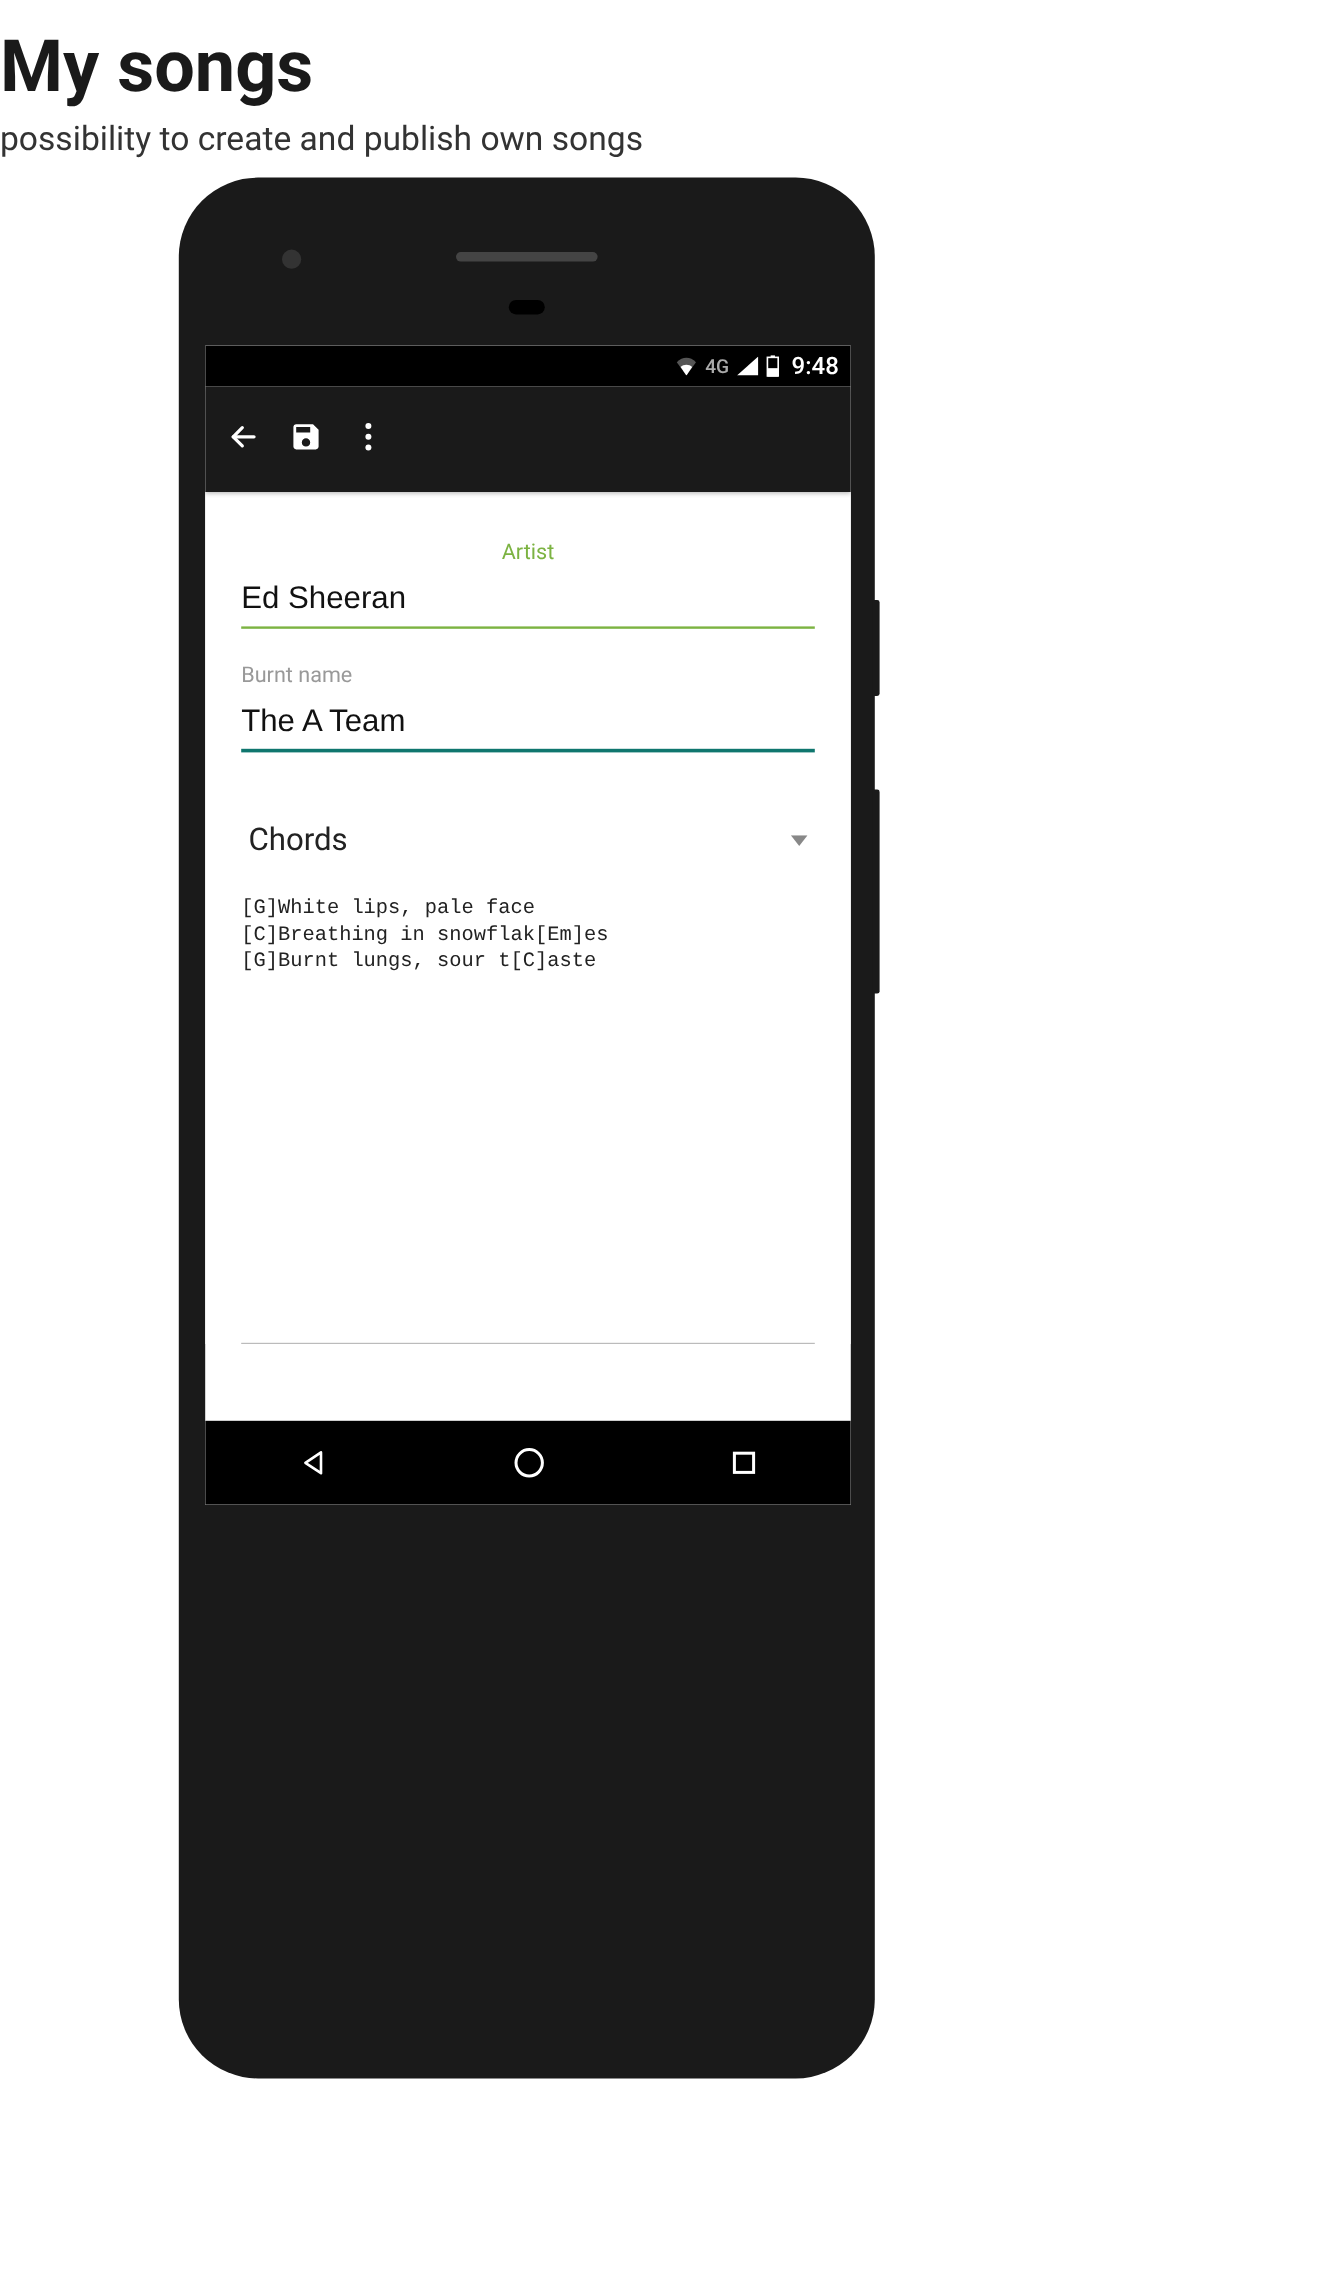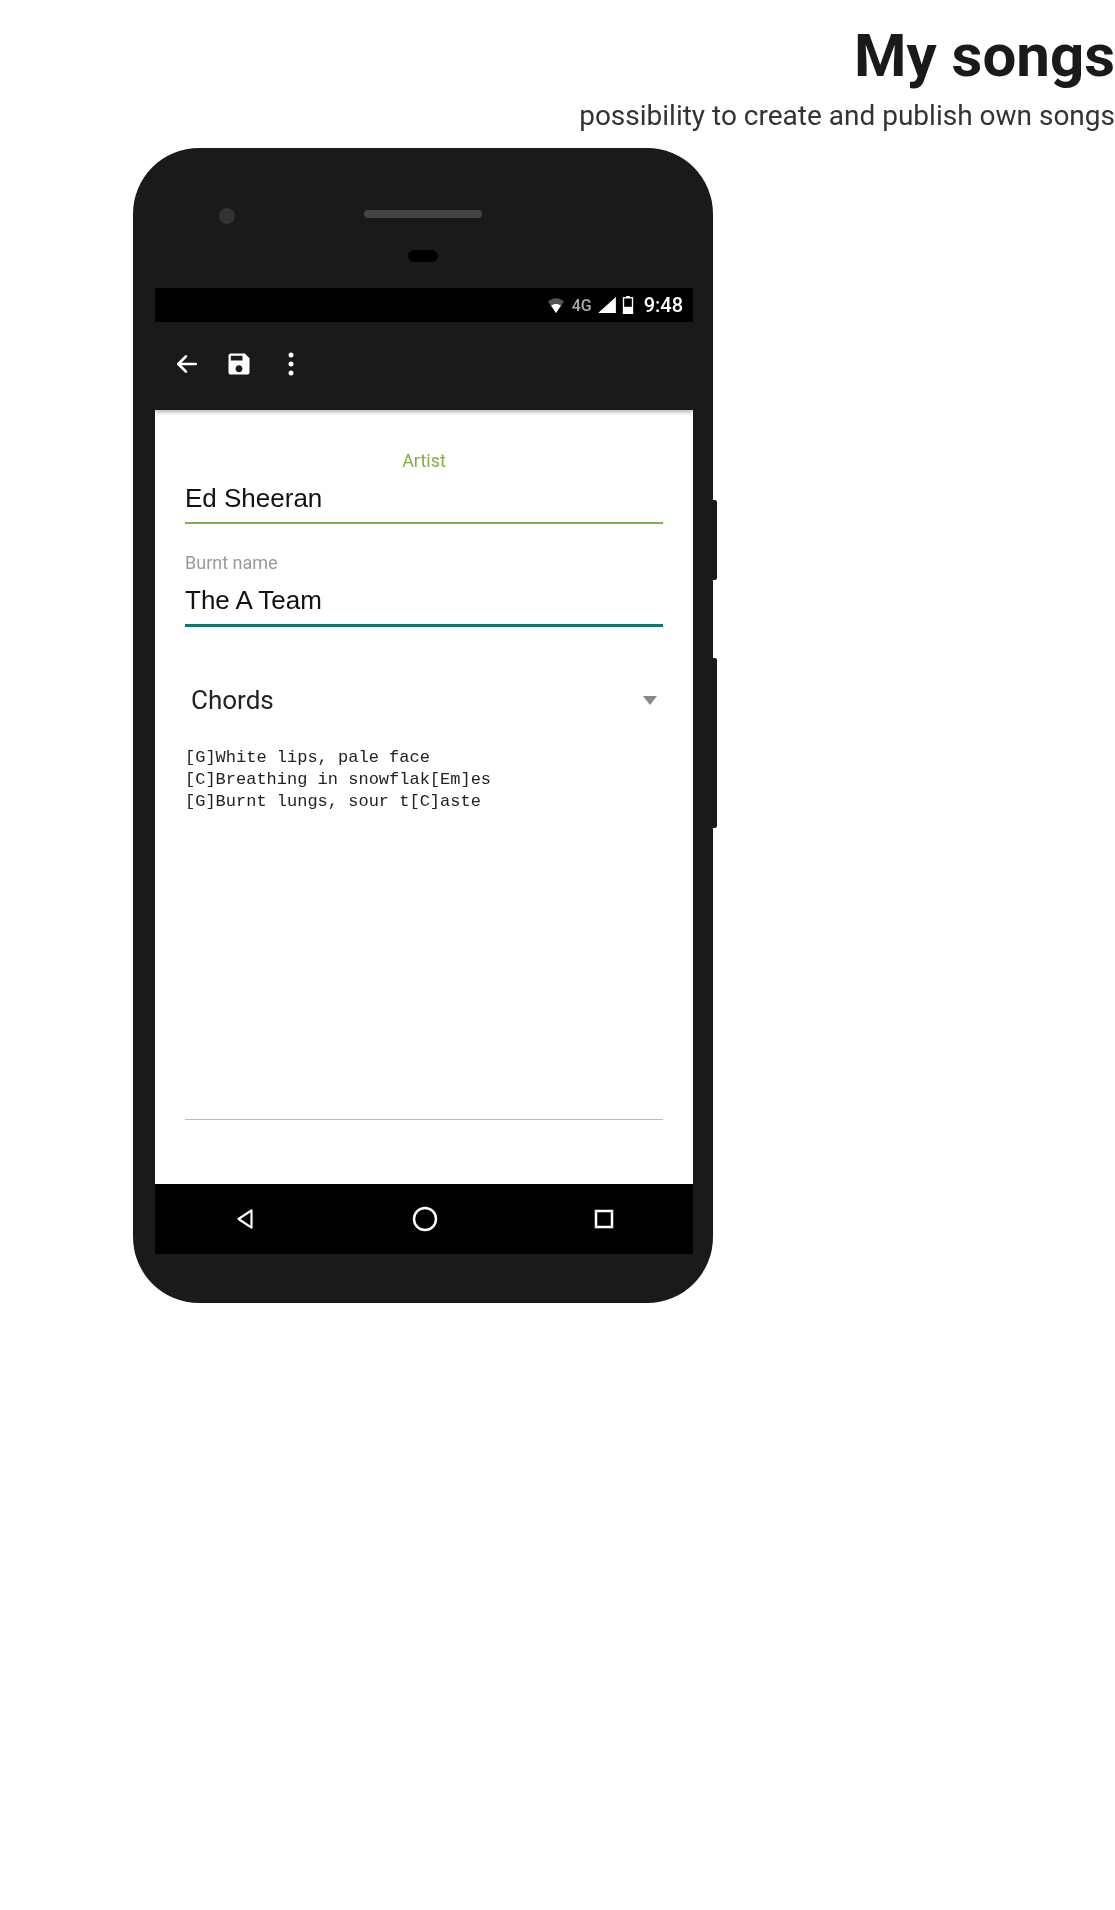--- a/index.html
+++ b/index.html
@@ -4,40 +4,40 @@
 <style>
   * { box-sizing: border-box; margin: 0; padding: 0; }
   body {
     width: 1115px;
     height: 1910px;
     background: #ffffff;
     font-family: -apple-system, BlinkMacSystemFont, "Segoe UI", Roboto, Arial, sans-serif;
     overflow: hidden;
   }
   .page-header {
-    text-align: right;
+    text-align: left;
     padding-top: 20px;
   }
   .page-title {
     font-size: 60px;
     font-weight: 700;
     color: #1a1a1a;
   }
   .page-subtitle {
     font-size: 28px;
     font-weight: 400;
     color: #333;
     margin-top: 8px;
   }
   .phone-frame {
     position: absolute;
-    left: 133px;
+    left: 149px;
     top: 148px;
     width: 580px;
-    height: 1155px;
+    height: 1584px;
     background: #1a1a1a;
     border-radius: 66px;
   }
   .phone-camera-dot {
     position: absolute;
     left: 86px;
     top: 60px;
     width: 16px;
     height: 16px;
     background: #333;

